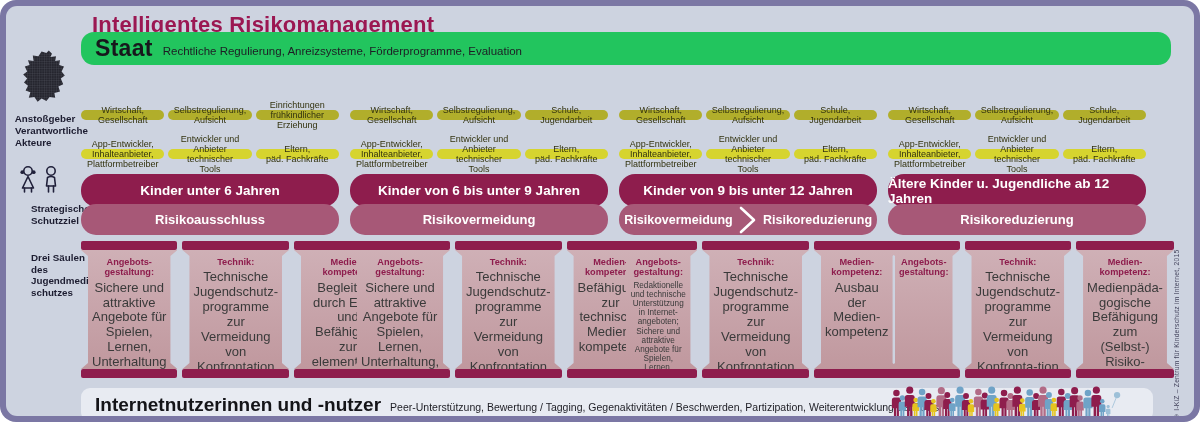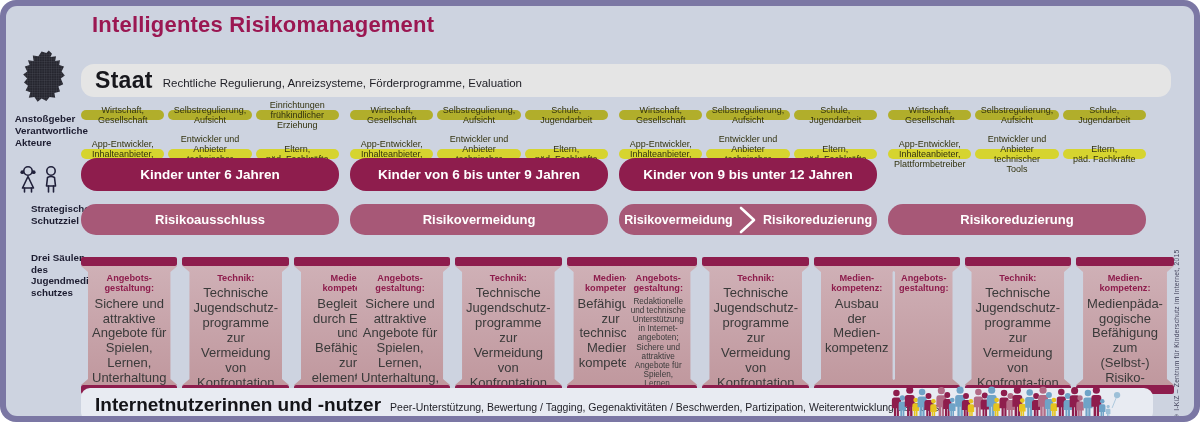--- a/index.html
+++ b/index.html
@@ -3,21 +3,21 @@
 <meta charset="utf-8">
 <style>
   html,body{margin:0;padding:0;background:#ffffff;}
   body{width:1200px;height:422px;position:relative;overflow:hidden;
        font-family:"Liberation Sans", sans-serif;}
   .frame{position:absolute;inset:0;background:#7b77a4;border-radius:16px;padding:6px;box-sizing:border-box;}
   .inner{position:relative;width:100%;height:100%;background:#cdd3e0;border-radius:11px;overflow:hidden;}
 
   .page-title{position:absolute;left:86px;top:6px;font-size:22px;font-weight:700;color:#9b1752;letter-spacing:.2px;}
 
-  .staat-band{position:absolute;left:75px;top:58px;width:1090px;height:33px;background:#e5e5e5;
+  .staat-band{position:absolute;left:75px;top:26px;width:1090px;height:33px;background:#22c55e;
               border-radius:13px;display:flex;align-items:center;padding:0 14px;box-sizing:border-box;}
   .staat-title{font-size:23px;font-weight:700;color:#17171c;margin-right:10px;letter-spacing:.3px;}
   .staat-sub{font-size:11.5px;color:#1d1d24;position:relative;top:2px;}
 
   .side-label{position:absolute;left:5px;width:68px;font-size:9.8px;font-weight:700;color:#1c1c30;
               line-height:1.18;white-space:pre-line;}
   .lbl-anstoss{top:107px;text-align:center;}
   .lbl-akteure{top:119px;left:9px;}
   .lbl-ziel{top:197px;left:25px;}
   .lbl-saeulen{top:246px;left:9px;margin-left:16px;}
@@ -27,28 +27,28 @@
 
   .col{position:absolute;top:78px;width:258px;height:294px;}
   .c0{left:75px;}.c1{left:344px;}.c2{left:613px;}.c3{left:882px;}
   .prow{position:absolute;left:0;right:0;display:flex;gap:4px;height:36px;}
   .r1{top:0;}.r2{top:39px;}
   .pill{flex:1 1 0;display:flex;align-items:center;justify-content:center;text-align:center;
         border-radius:10px;font-size:9px;line-height:1.13;color:#33330f;white-space:pre-line;padding:1px 2px;box-sizing:border-box;margin-top:26px;}
   .olive{background:#b1ae2b;}
   .yellow{background:#d6d42f;}
 
-  .age{position:absolute;left:0;right:0;top:74px;height:33px;background:#8e1d4d;border-radius:16px;
+  .age{position:absolute;left:0;right:0;top:90px;height:33px;background:#8e1d4d;border-radius:16px;
        display:flex;align-items:center;justify-content:center;color:#fff;font-weight:700;font-size:13.5px;}
   .goal{position:absolute;left:0;right:0;top:120px;height:31px;background:#a75877;border-radius:15px;
         display:flex;align-items:center;justify-content:center;color:#fff;font-weight:700;font-size:13px;}
   .goal.split span{flex:1 1 0;text-align:center;font-size:12.5px;}
   .chev{flex:0 0 auto;}
 
-  .pillars{position:absolute;left:0;right:0;top:173px;height:137px;display:flex;gap:5px;}
+  .pillars{position:absolute;left:0;right:0;top:157px;height:137px;display:flex;gap:5px;}
   .pillar{flex:1 1 0;display:flex;flex-direction:column;}
   .cap{height:9px;background:#8e1d4d;border-radius:2px;}
   .shaft{flex:1;background:linear-gradient(to bottom,#cfb0b6,#c0989e);
          clip-path:polygon(0 0,100% 0,calc(100% - 7px) 6px,calc(100% - 7px) calc(100% - 6px),100% 100%,0 100%,7px calc(100% - 6px),7px 6px);
          text-align:center;padding:7px 11px 3px;box-sizing:border-box;overflow:hidden;}
   .p-title{color:#8e1d4d;font-weight:700;font-size:9.2px;line-height:1.12;white-space:pre-line;margin-bottom:3px;}
   .p-text{font-size:13px;line-height:1.15;color:#3a3a3a;white-space:pre-line;}
   .p-text.tight{font-size:8.2px;line-height:1.12;}
 
   .footer-band{position:absolute;left:75px;top:382px;width:1072px;height:33px;background:#e8ebf2;
@@ -283,20 +283,21 @@
       <div class="prow r2">
         <div class="pill yellow">App-Entwickler,
 Inhalteanbieter,
 Plattformbetreiber</div>
         <div class="pill yellow">Entwickler und
 Anbieter technischer
 Tools</div>
         <div class="pill yellow">Eltern,
 päd. Fachkräfte</div>
       </div>
+      <div class="age">Ältere Kinder u. Jugendliche ab 12 Jahren</div>
       <div class="goal">
         <span>Risikoreduzierung</span>
       </div>
       <div class="pillars">
         <div class="pillar">
           <div class="cap"></div>
           <div class="shaft">
             <div class="p-title">Angebots-
 gestaltung:</div>
           </div>

